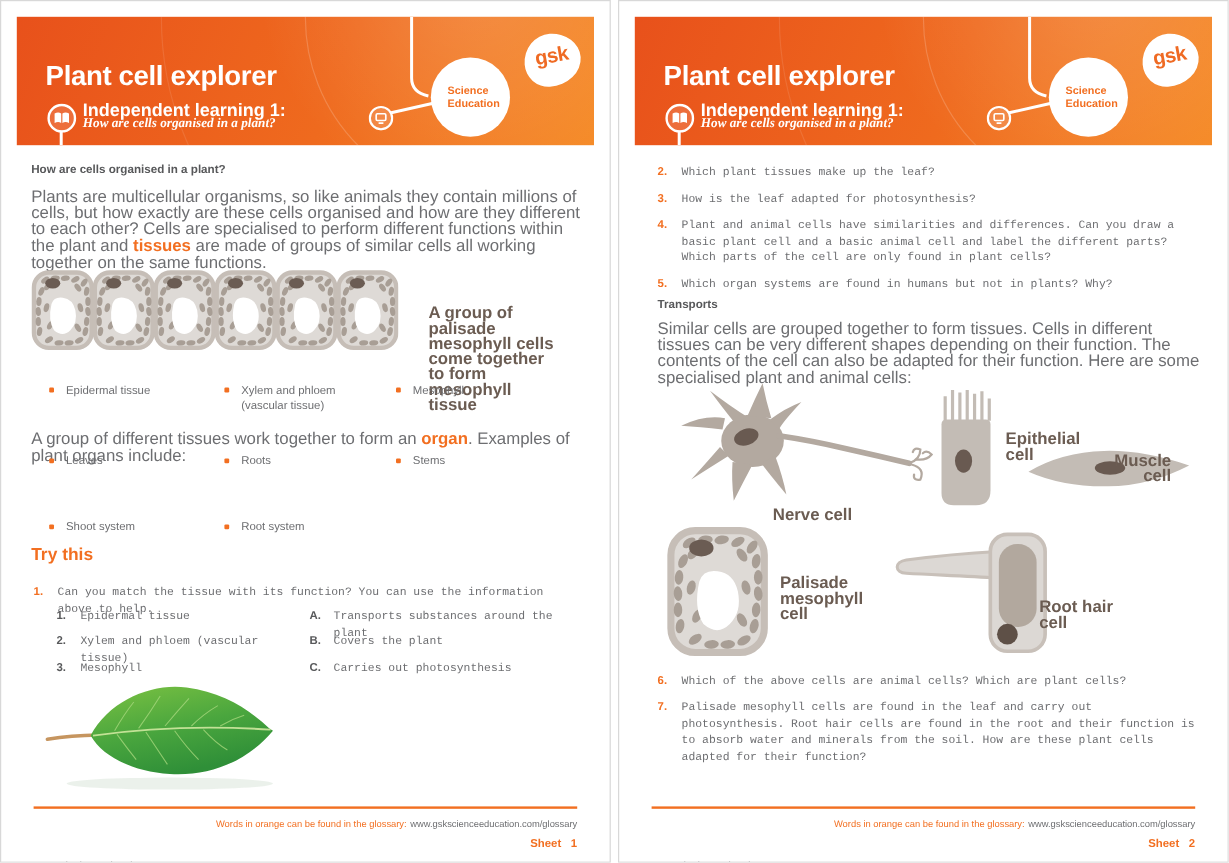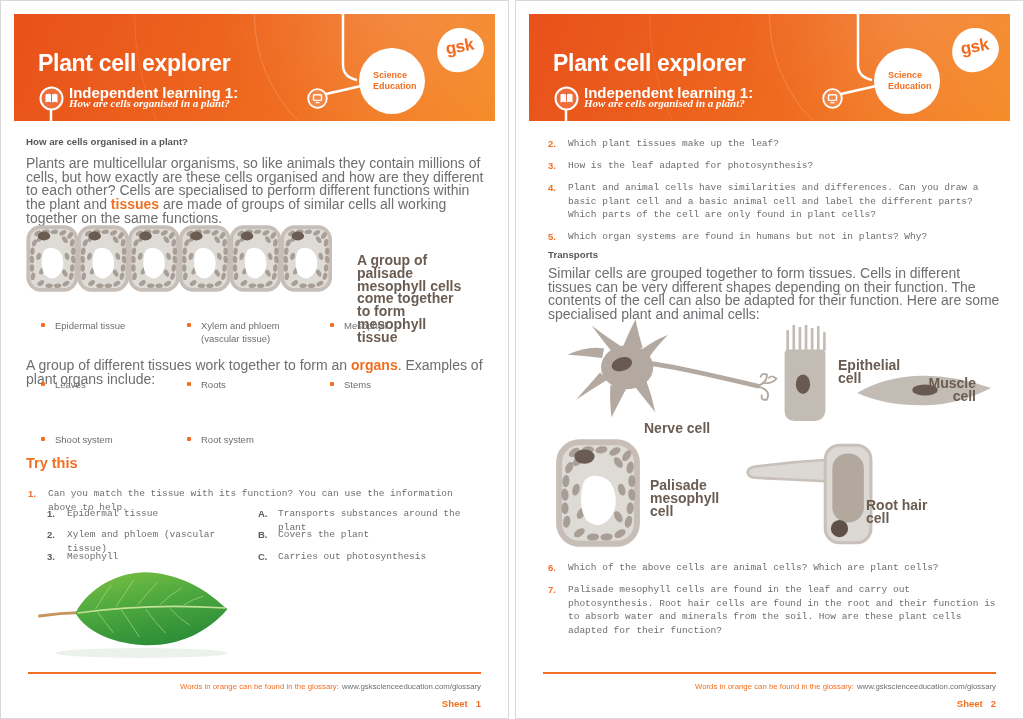--- a/index.html
+++ b/index.html
@@ -139,21 +139,21 @@
       <use href="#pcell" transform="translate(194,0)"></use>
       <use href="#pcell" transform="translate(242.5,0)"></use>
     </svg>
     <div class="t cap" style="left:356px;top:227px;width:112px">A group of palisade mesophyll cells come together to form mesophyll tissue</div>
 
 
     <div class="bi" style="left:54px;top:318px;width:120px"><span class="sq"></span><span>Epidermal tissue</span></div>
     <div class="bi" style="left:200px;top:318px;width:102px"><span class="sq"></span><span>Xylem and phloem (vascular tissue)</span></div>
     <div class="bi" style="left:343px;top:318px;width:120px"><span class="sq"></span><span>Mesophyll</span></div>
 
-    <div class="t" style="left:25px;top:358px;width:459px"><span>A group of different tissues work together to form an </span><span class="ok">organs</span><span>. Examples of plant organs include:</span></div>
+    <div class="t" style="left:25px;top:358px;width:459px"><span>A group of different tissues work together to form an </span><span class="ok">organ</span><span>. Examples of plant organs include:</span></div>
 
     <div class="bi" style="left:54px;top:377px;width:120px"><span class="sq"></span><span>Leaves</span></div>
     <div class="bi" style="left:200px;top:377px;width:120px"><span class="sq"></span><span>Roots</span></div>
     <div class="bi" style="left:343px;top:377px;width:120px"><span class="sq"></span><span>Stems</span></div>
 
 
     <div class="bi" style="left:54px;top:432px;width:120px"><span class="sq"></span><span>Shoot system</span></div>
     <div class="bi" style="left:200px;top:432px;width:120px"><span class="sq"></span><span>Root system</span></div>
 
     <div class="t tryh" style="left:25px;top:456px">Try this</div>

